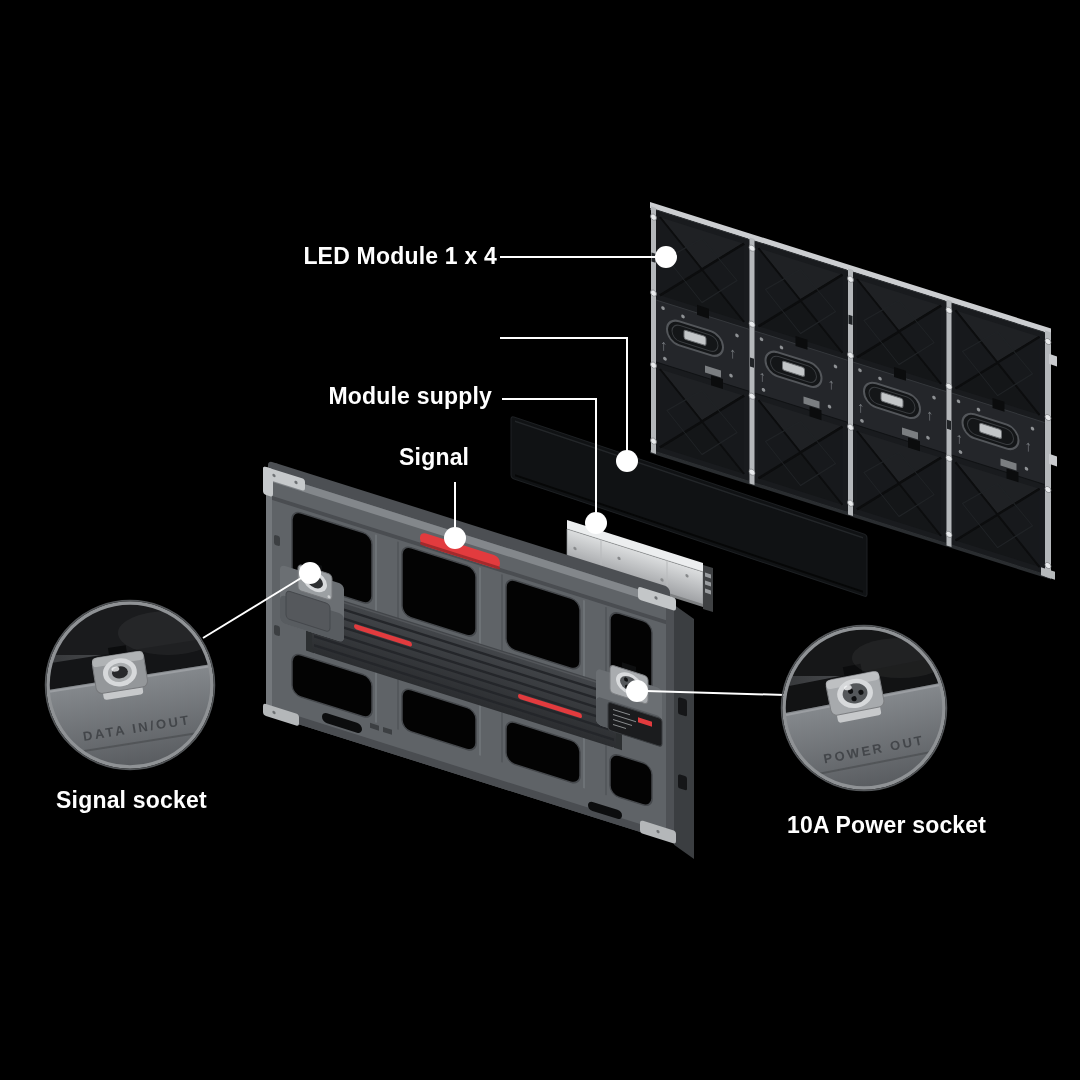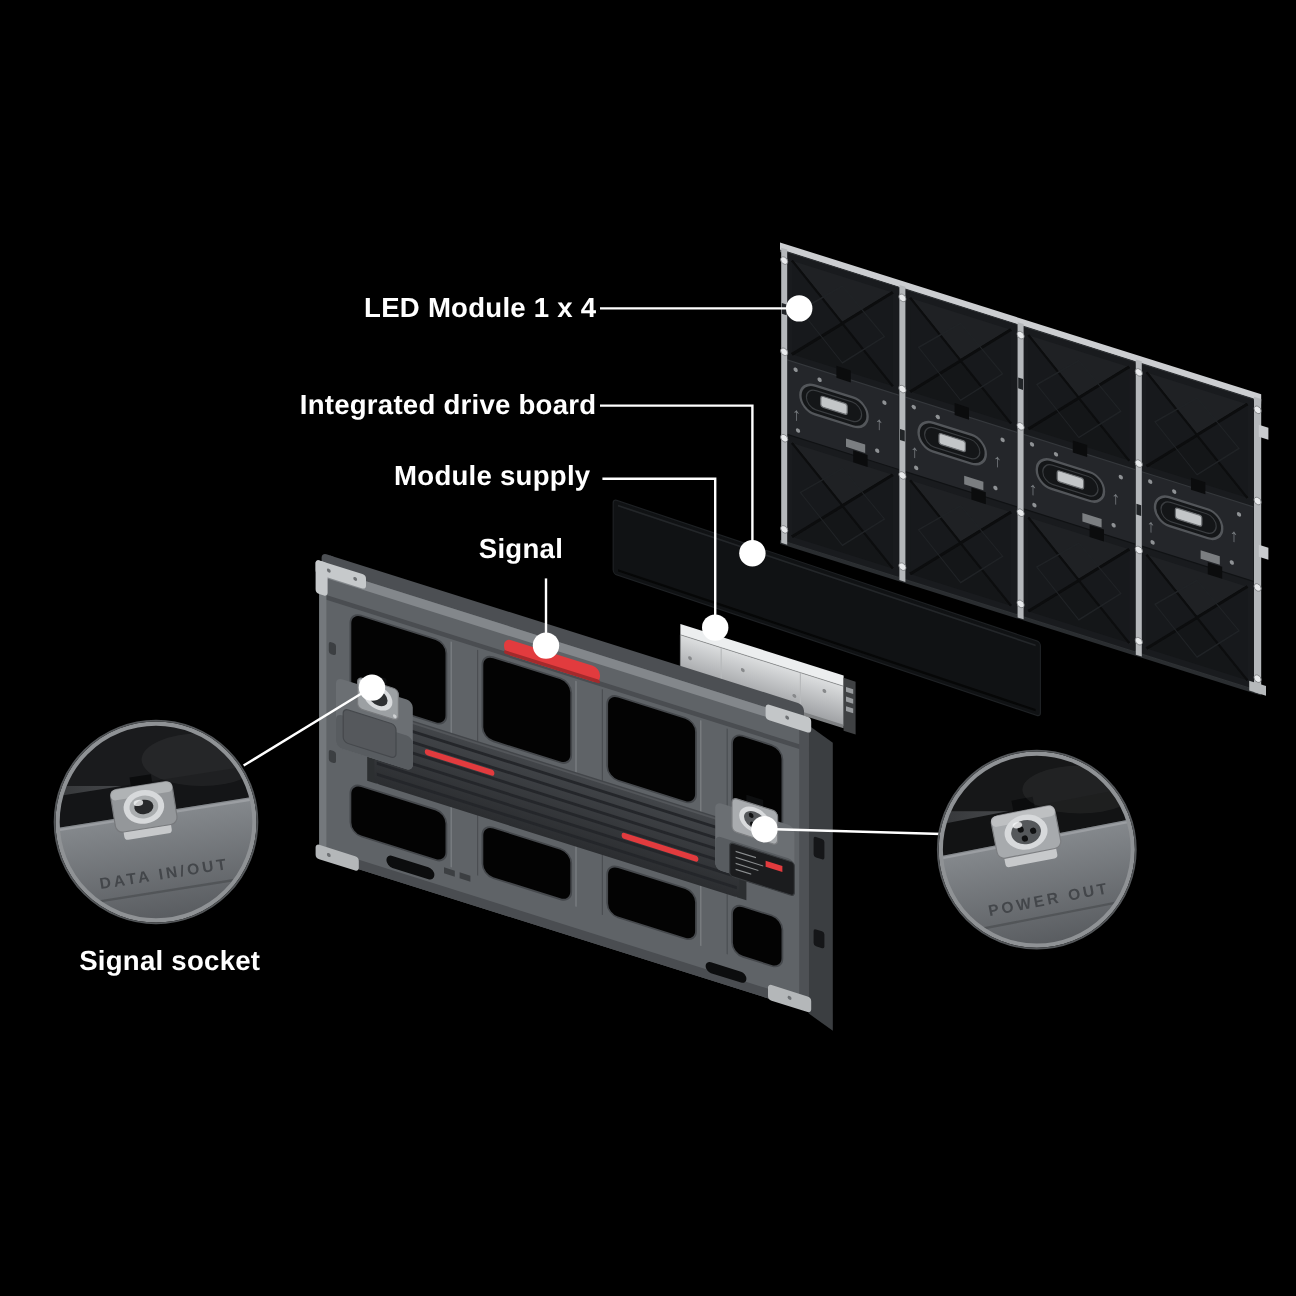--- a/index.html
+++ b/index.html
@@ -432,18 +432,18 @@
         </g>
       </g>
       <ellipse cx="36" cy="-50" rx="48" ry="20" fill="#ffffff" opacity=".05"></ellipse>
     </g>
     <circle cx="0" cy="0" r="80" fill="none" stroke="#8f9295" stroke-width="3.5"></circle>
     <circle cx="0" cy="0" r="82.5" fill="none" stroke="#54575a" stroke-width="1.5"></circle>
   </g>
 </svg>
 
 <div class="callout r" style="right:583px;top:244px;">LED Module 1 x 4</div>
-<div class="callout r" style="right:583px;top:325px;">Integrated drive board</div>
 <div class="callout r" style="right:588px;top:384px;">Module supply</div>
 <div class="callout" style="left:399px;top:445px;">Signal</div>
-<div class="callout" style="left:66px;top:788px;">Signal socket</div>
+<div class="callout" style="left:56px;top:788px;">Signal socket</div>
+<div class="callout" style="left:787px;top:813px;">10A Power socket</div>
 
 </div>
 
 </body></html>

